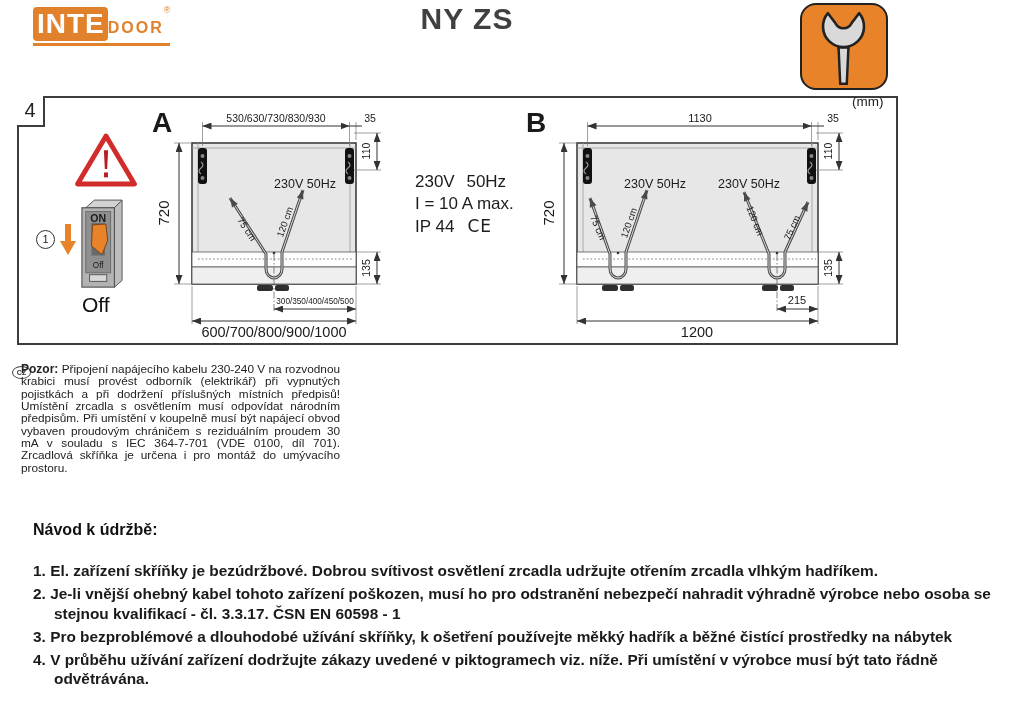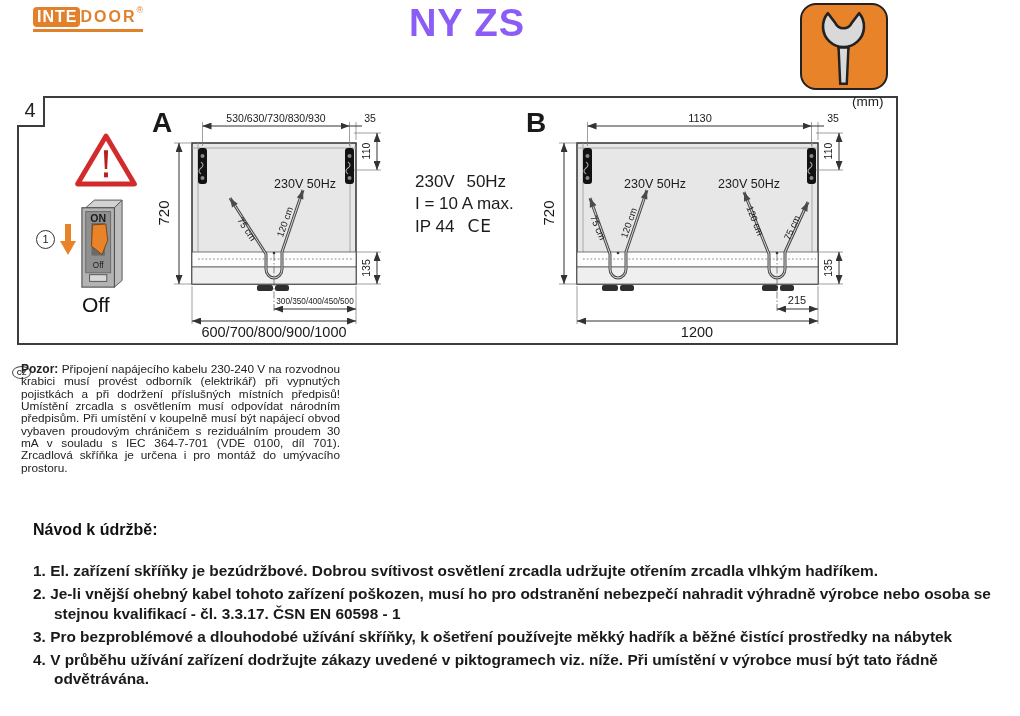--- a/index.html
+++ b/index.html
@@ -1,24 +1,24 @@
 <!DOCTYPE html>
 <html><head>
 <meta charset="utf-8">
 <style>
   html,body{margin:0;padding:0;background:#fff;}
   body{font-family:"Liberation Sans", sans-serif; color:#1a1a1a;}
   .page{position:relative;width:1020px;height:716px;background:#fff;overflow:hidden;}
 
   
   .logo{position:absolute;left:33px;top:8px;display:inline-block;border-bottom:3px solid #e2812c;padding-bottom:3px;white-space:nowrap;}
-  .logo .p1{background:#e2812c;color:#fff;font-weight:bold;font-size:16px;padding:1px 3px 2px 4px;border-radius:4px;letter-spacing:1px;}
+  .logo .p1{background:#e2812c;color:#fff;font-weight:bold;font-size:28px;padding:1px 3px 2px 4px;border-radius:4px;letter-spacing:1px;}
   .logo .p2{color:#e2812c;font-weight:bold;font-size:16px;letter-spacing:2px;}
   .logo .reg{color:#e2812c;font-size:9px;vertical-align:top;position:relative;top:-3px;}
-  .title{position:absolute;left:357px;top:2px;width:220px;text-align:center;font-size:38px;font-weight:bold;letter-spacing:1px;color:#8b5cf6;}
+  .title{position:absolute;left:357px;top:2px;width:220px;text-align:center;font-size:30px;font-weight:bold;letter-spacing:1px;color:#404040;}
   .wrench-box{position:absolute;left:800px;top:3px;width:88px;height:87px;background:#e8832a;border:2.5px solid #222;border-radius:16px;box-sizing:border-box;}
 
   
   .frame{position:absolute;left:17px;top:96px;width:881px;height:249px;border:2px solid #3c3c3c;box-sizing:border-box;background:#fff;}
   .page-tab{position:absolute;left:17px;top:96px;width:28px;height:31px;background:#fff;border-right:2px solid #3c3c3c;border-bottom:2px solid #3c3c3c;box-sizing:border-box;text-align:center;font-size:20px;line-height:29px;color:#222;}
   .mm-label{position:absolute;left:852px;top:94px;font-size:13.5px;color:#222;}
 
   
   .tri{position:absolute;left:74px;top:131px;}
   .switch-svg{position:absolute;left:80px;top:198px;}

